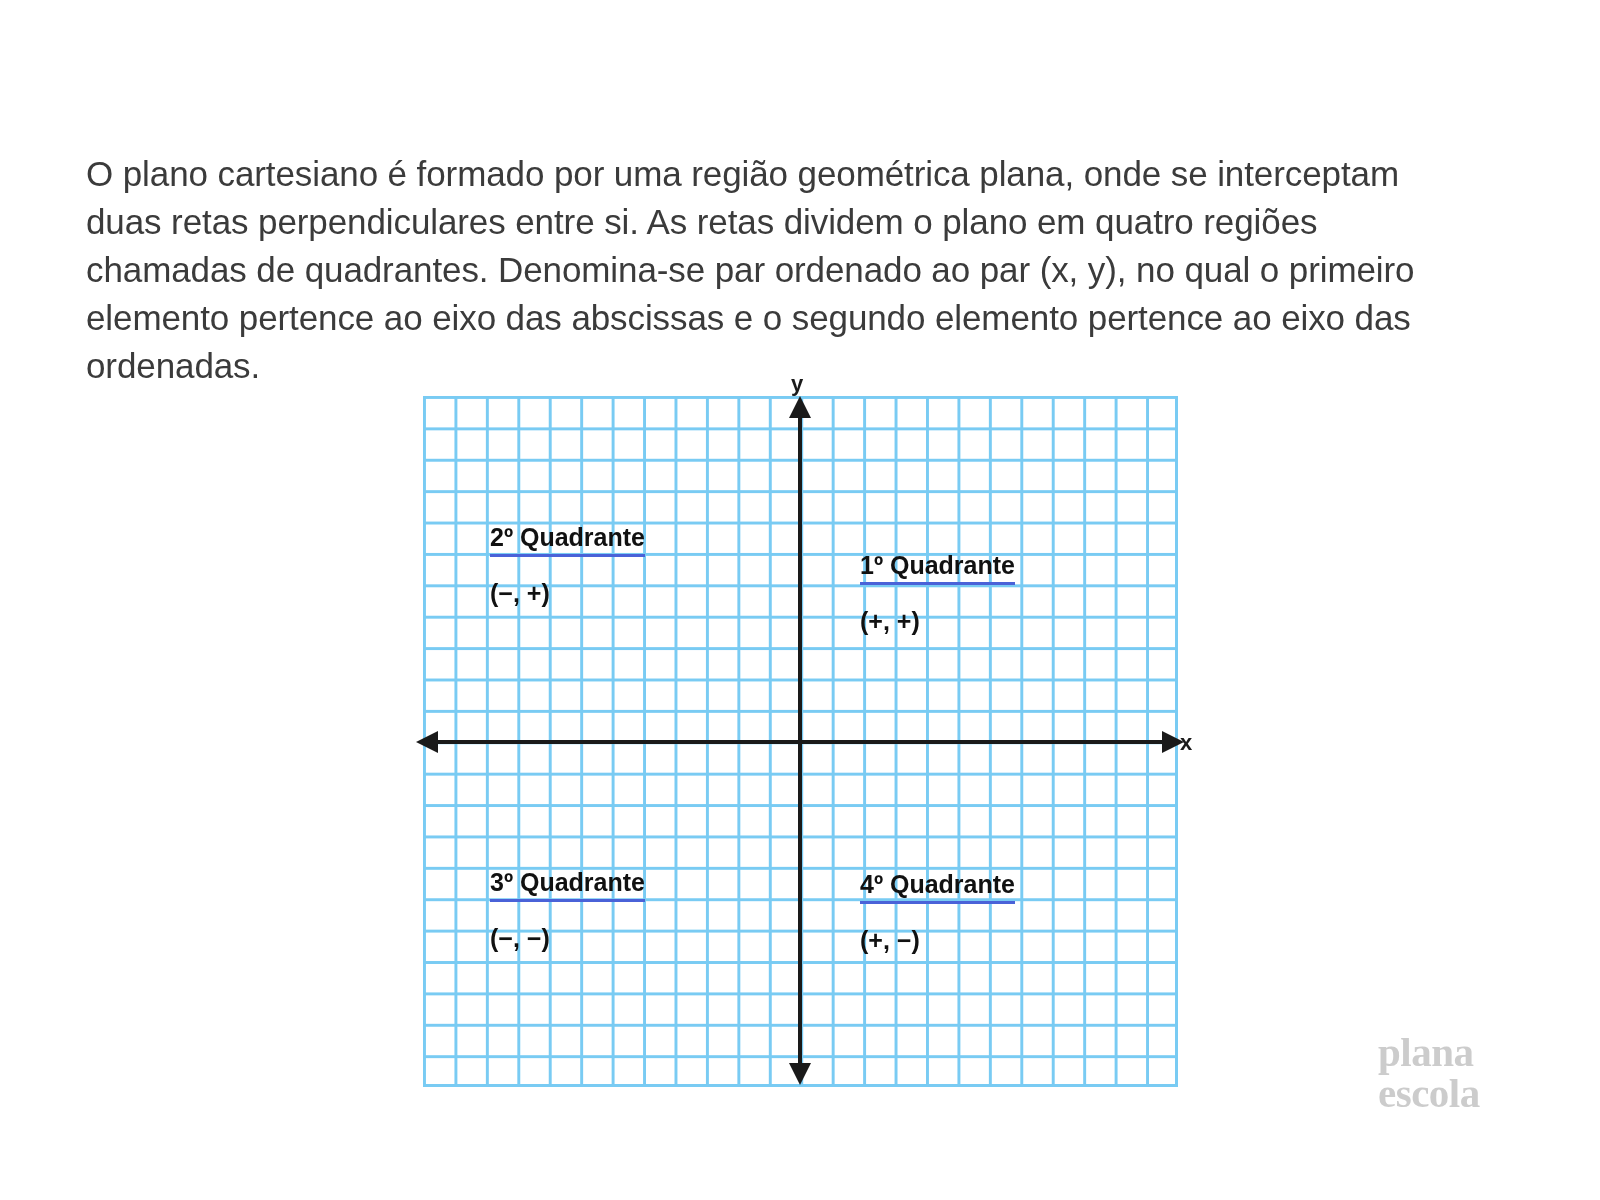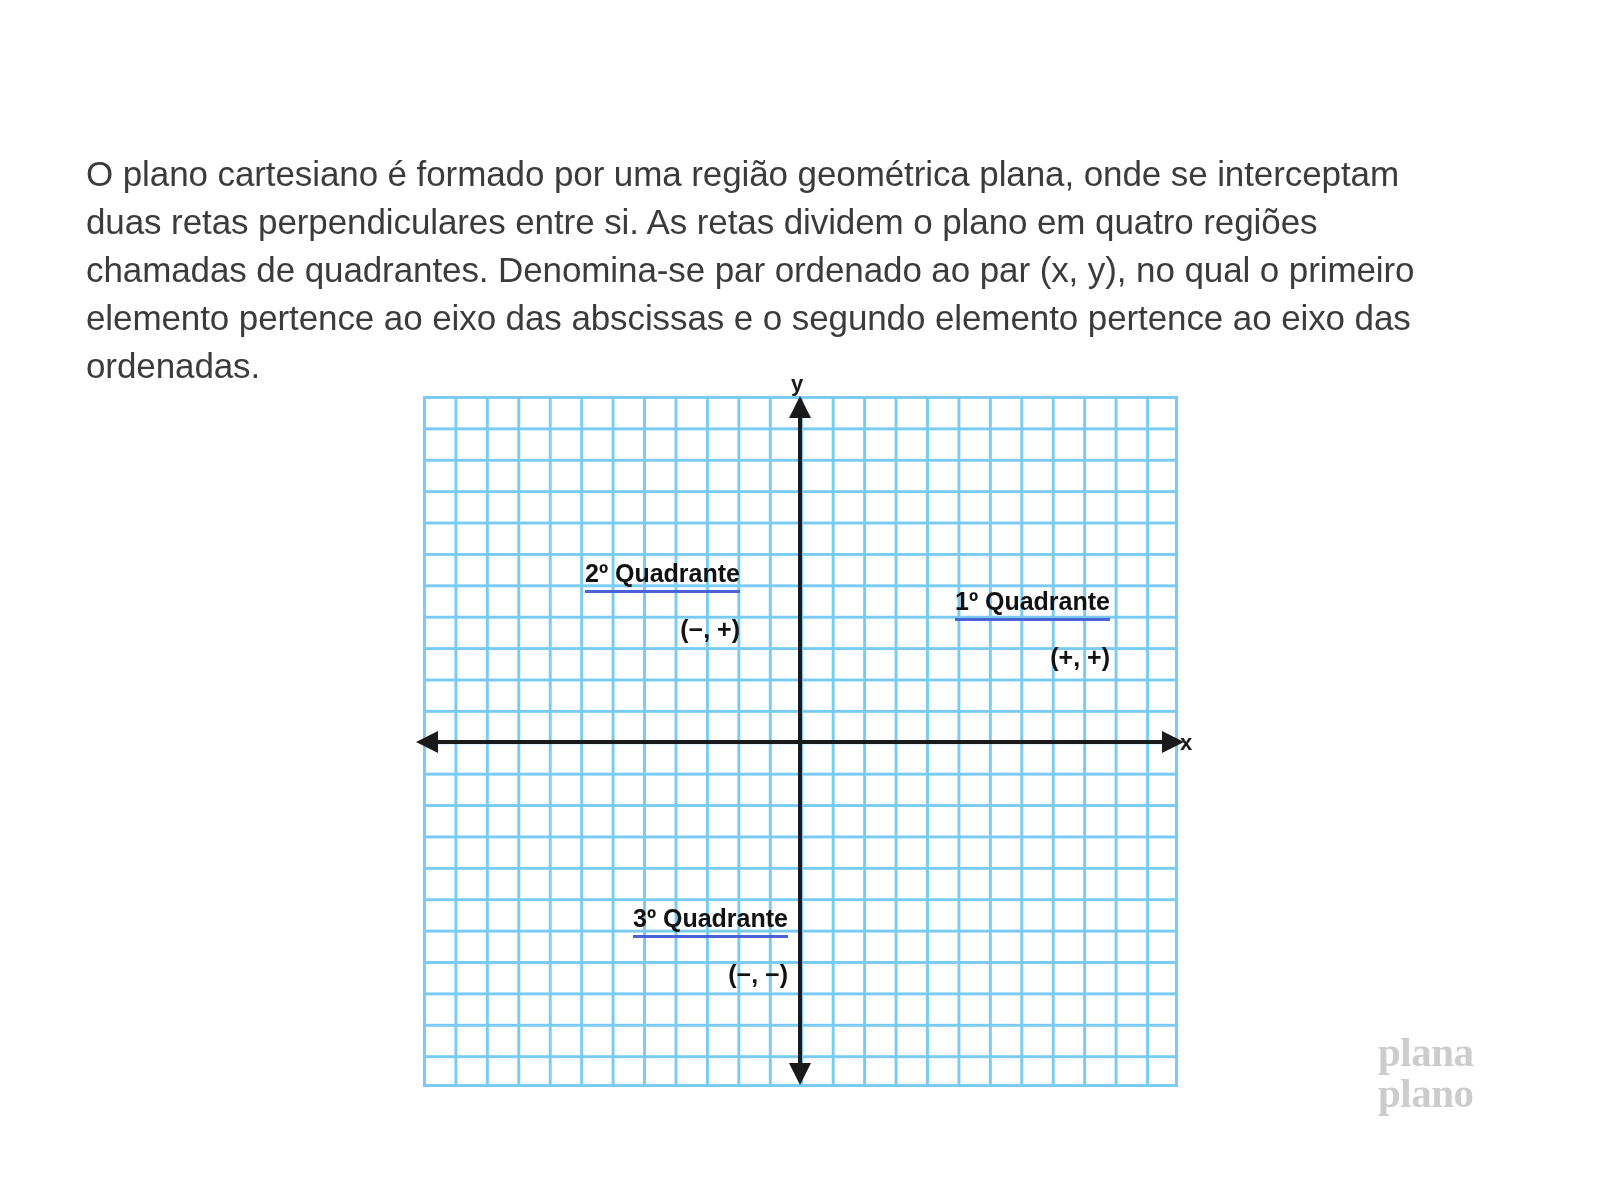--- a/index.html
+++ b/index.html
@@ -111,44 +111,43 @@
     font-weight: bold;
     font-size: 22px;
     color: #1a1a1a;
   }
   #y-axis-label { left: 791px; top: 371px; }
   #x-axis-label { left: 1180px; top: 730px; }
 
   
   .quadrant {
     position: absolute;
-    text-align: right;
-    font-family: "Liberation Sans", sans-serif;
-    margin-top: 36px;
+    text-align: left;
+    font-family: "Liberation Sans", sans-serif;
   }
   .quadrant-title {
     font-size: 25px;
     font-weight: bold;
     color: #111111;
     display: inline-block;
     border-bottom: 3px solid #4a62d8;
     padding-bottom: 2px;
     white-space: nowrap;
   }
   .quadrant-signs {
     margin-top: 22px;
     font-size: 25px;
     font-weight: bold;
     color: #111111;
     white-space: nowrap;
   }
 
   #quadrant-2 { left: 490px; top: 523px; width: 250px; }
   #quadrant-1 { left: 860px; top: 551px; width: 250px; }
-  #quadrant-3 { left: 490px; top: 868px; width: 278px; padding-left: 20px; }
+  #quadrant-3 { left: 490px; top: 868px; width: 278px; }
   #quadrant-4 { left: 860px; top: 870px; width: 250px; }
 
   
   #brand-logo {
     position: absolute;
     left: 1378px;
     top: 1032px;
     width: 140px;
     text-align: left;
     font-family: "Liberation Serif", serif;
@@ -188,19 +187,23 @@
   <div id="quadrant-1" class="quadrant">
     <span class="quadrant-title">1º Quadrante</span>
     <div class="quadrant-signs">(+, +)</div>
   </div>
 
   <div id="quadrant-3" class="quadrant">
     <span class="quadrant-title">3º Quadrante</span>
     <div class="quadrant-signs">(−, −)</div>
   </div>
 
+  <div id="quadrant-4" class="quadrant">
+    <span class="quadrant-title">4º Quadrante</span>
+    <div class="quadrant-signs">(+, −)</div>
+  </div>
 
 </div>
 
 <div id="brand-logo">
   <span class="logo-line">plana</span>
-  <span class="logo-line">plano</span>
+  <span class="logo-line">escola</span>
 </div>
 
 </body></html>

